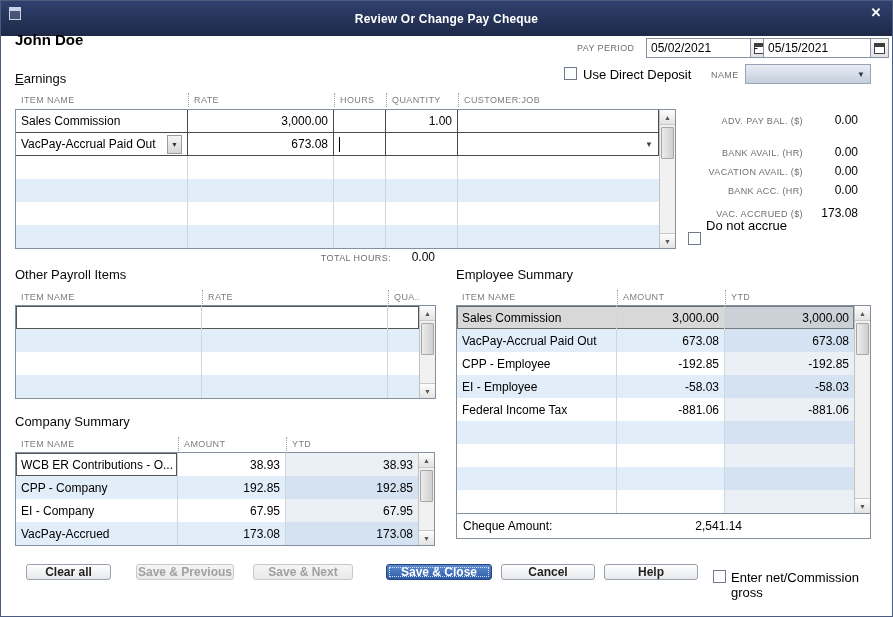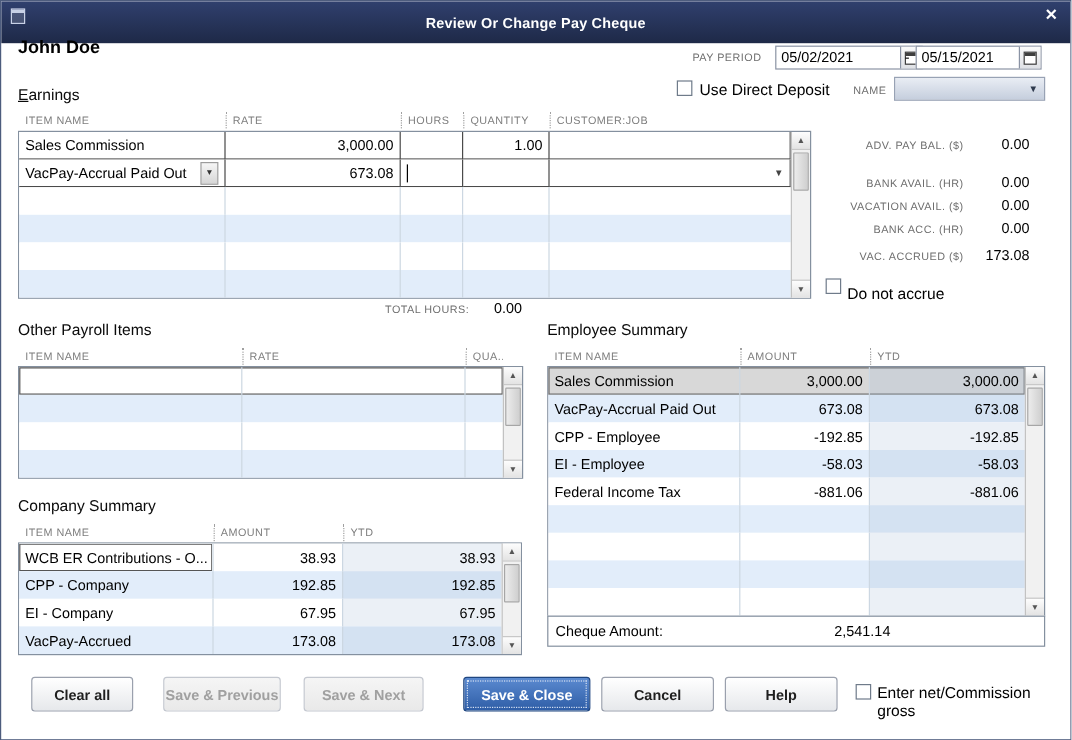--- a/index.html
+++ b/index.html
@@ -71,29 +71,29 @@
   .sb-track{flex:1;position:relative;}
   .sb-thumb{position:absolute;left:1px;right:1px;top:2px;height:32px;background:linear-gradient(90deg,#ececec,#cfcfcf);border:1px solid #a6a6a6;border-radius:1px;}
 
   .totals-label{position:absolute;left:230px;top:252px;width:160px;text-align:right;}
   .totals-value{position:absolute;left:390px;top:249px;width:44px;text-align:right;font-size:12px;color:#000;}
 
   
   .acc-label{position:absolute;left:658px;width:144px;text-align:right;}
   .acc-value{position:absolute;left:787px;width:70px;text-align:right;font-size:12px;color:#000;}
   .dna-check{position:absolute;left:687px;top:231px;}
-  .dna-label{position:absolute;left:705px;top:236px;}
+  .dna-label{position:absolute;left:705px;top:217px;}
 
   
   .cheque-row{position:absolute;left:455px;top:512px;width:415px;height:26px;border:1px solid #84909f;background:#fff;display:flex;align-items:center;}
   .cheque-label{font-size:12px;color:#000;padding-left:6px;}
   .cheque-value{position:absolute;left:150px;width:135px;text-align:right;font-size:12px;color:#000;}
 
   
-  .btn{position:absolute;top:563px;height:29px;border:1px solid #9aa0ad;border-radius:3px;background:linear-gradient(#ffffff,#e6e8eb);font-size:12px;font-weight:bold;color:#1f1f1f;display:flex;align-items:center;justify-content:center;cursor:pointer;}
+  .btn{position:absolute;top:563px;height:16px;border:1px solid #9aa0ad;border-radius:3px;background:linear-gradient(#ffffff,#e6e8eb);font-size:12px;font-weight:bold;color:#1f1f1f;display:flex;align-items:center;justify-content:center;cursor:pointer;}
   .btn.disabled{color:#a0a0a0;background:linear-gradient(#f5f5f5,#e9e9e9);border-color:#c3c7cf;cursor:default;}
   .btn.primary{background:linear-gradient(#5b8ad0,#2e5da6);border:1px solid #1f4680;color:#fff;outline:1px dotted #d7e2f3;outline-offset:-4px;}
   .ng-check{position:absolute;left:712px;top:569px;}
   .ng-label{position:absolute;left:730px;top:569px;}
 </style>
 </head>
 <body>
 
 <div class="window">
 
@@ -106,21 +106,21 @@
   <div class="emp-name">John Doe</div>
 
   <div class="small-label pp-label">PAY PERIOD</div>
   <div class="date-field" style="left:645px;width:123px;">
     <span class="date-text">05/02/2021</span>
     <span class="cal-btn">
         <span class="cal-glyph"></span>
       </span>
   </div>
   <span class="date-dash">-</span>
-  <div class="date-field" style="left:762px;width:105px;">
+  <div class="date-field" style="left:762px;width:126px;">
     <span class="date-text">05/15/2021</span>
     <span class="cal-btn">
         <span class="cal-glyph"></span>
       </span>
   </div>
 
   <span class="checkbox dd-check"></span>
   <span class="cb-label dd-label">Use Direct Deposit</span>
   <span class="small-label class-label">NAME</span>
   <div class="class-combo">

